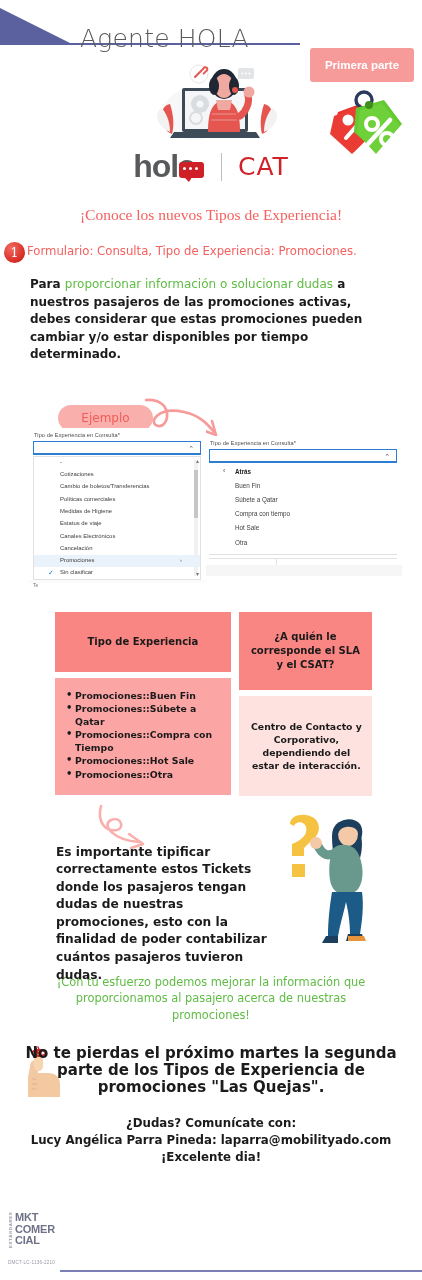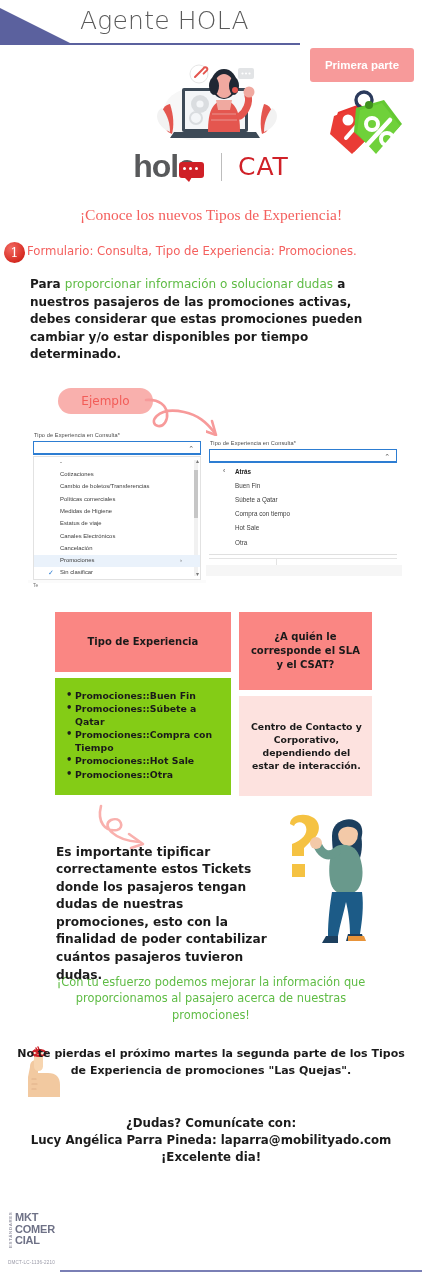--- a/index.html
+++ b/index.html
@@ -9,21 +9,21 @@
     font-family: "Liberation Sans", sans-serif;
     overflow: hidden;
   }
   .page { position: relative; width: 422px; height: 1280px; background:#fff; }
 
   
   .header { position: relative; height: 48px; }
   .header-tri { position: absolute; left: 0; top: 8px; width: 72px; height: 36px; }
   .header-rule { position: absolute; left: 0; top: 43px; width: 300px; height: 2px; background:#5b619e; }
   .header-title {
-    position: absolute; left: 80px; top: 6px; width: 250px;
+    position: absolute; left: 80px; top: 24px; width: 250px;
     font-size: 25px; color:#595959; font-weight:300; letter-spacing:.2px;
     font-family: "DejaVu Sans", sans-serif;
   }
 
   
   .hero { position: relative; height: 152px; }
   .hero-illus { position: absolute; left: 148px; top: 6px; width: 136px; height: 92px; }
   .badge-primera {
     position: absolute; right: 8px; top: 0px; width: 104px; height: 34px;
     background:#f79a9a; border-radius:3px; color:#fff; font-weight:bold;
@@ -71,21 +71,21 @@
   
   .para {
     margin: 12px 28px 0 30px; font-size: 12px; line-height: 17.5px; color:#1b1b1b;
     font-weight: bold; font-family:"DejaVu Sans", sans-serif;
   }
   .para .green { color:#5fbc45; font-weight:400; }
 
   
   .ejemplo-wrap { position:relative; height: 42px; margin-top: 20px; }
   .ejemplo-pill {
-    position:absolute; left: 58px; top: 4px; width:95px; height:26px;
+    position:absolute; left: 58px; top: 21px; width:95px; height:26px;
     background:#f9b0ad; border-radius:14px; color:#f25c58; font-size:12px;
     display:flex; align-items:center; justify-content:center;
     font-family:"DejaVu Sans", sans-serif;
   }
   .ejemplo-arrow { position:absolute; left:140px; top:0px; width:90px; height:60px; }
 
   
   .shots { position:relative; height: 160px; margin-top: 2px; }
   .shot { position:absolute; background:#fff; }
   .shot-left { left: 28px; top: 0; width: 178px; }
@@ -123,21 +123,21 @@
   
   .table { margin: 24px 50px 0 55px; display:flex; gap:8px; }
   .col { flex:1; display:flex; flex-direction:column; gap:6px; }
   .col.col-a { flex: 1.32; }
   .th {
     background:#fa8683; color:#1a1a1a; font-weight:bold; font-size:10px; line-height:14px;
     text-align:center; padding:18px 8px; min-height:60px;
     display:flex; align-items:center; justify-content:center;
     font-family:"DejaVu Sans", sans-serif;
   }
-  .td { background:#84cc16; min-height:100px; padding:12px 8px 12px 10px; }
+  .td { background:#fca5a5; min-height:100px; padding:12px 8px 12px 10px; }
   .td.light { background:#fde2df; display:flex; align-items:center; justify-content:center; }
   .td ul { list-style:none; }
   .td li {
     font-size:9.3px; line-height:12.6px; color:#1a1a1a; font-weight:bold;
     position:relative; padding-left:10px; margin-bottom:1px;
     font-family:"DejaVu Sans", sans-serif;
   }
   .td li:before { content:"•"; position:absolute; left:1px; top:-1px; font-size:10px; }
   .td .centertext {
     font-size:9.3px; line-height:13px; color:#1a1a1a; text-align:center; font-weight:bold;
@@ -156,21 +156,21 @@
   
   .green-note {
     text-align:center; color:#5fbc45; font-size:11.4px; line-height:16.5px;
     padding: 0 40px; margin-top: 2px; font-family:"DejaVu Sans", sans-serif;
   }
 
   
   .next-wrap { position:relative; margin-top: 16px; height: 58px; }
   .finger { position:absolute; left:22px; top:0px; width:46px; height:58px; }
   .next-text {
-    position:absolute; left:0; right:0; top:6px; text-align:center; font-size:11px;
+    position:absolute; left:0; right:0; top:6px; text-align:center; font-size:15px;
     line-height:17px; color:#1b1b1b; font-weight:bold; padding:0 16px;
     font-family:"DejaVu Sans", sans-serif;
   }
 
   
   .contact {
     text-align:center; margin-top: 18px; font-size:11.8px; line-height:17px;
     color:#1b1b1b; font-weight:bold; font-family:"DejaVu Sans", sans-serif;
   }
 

